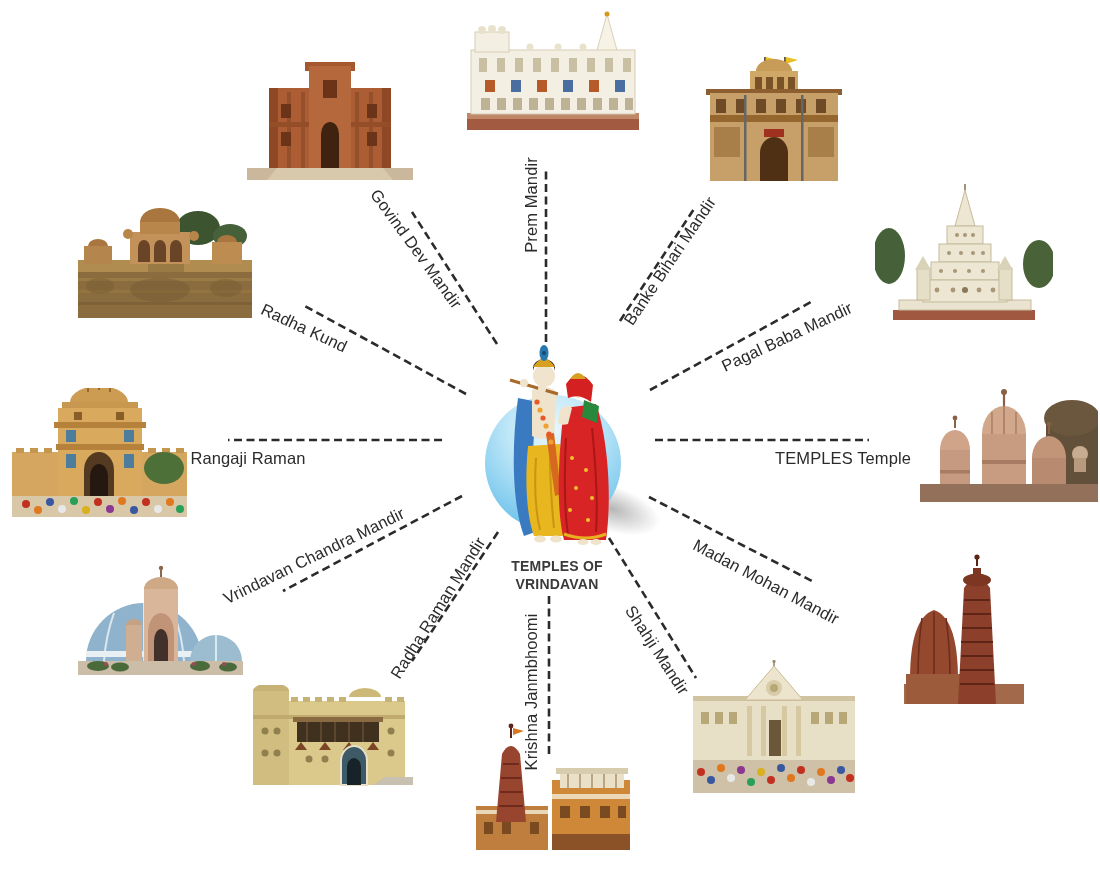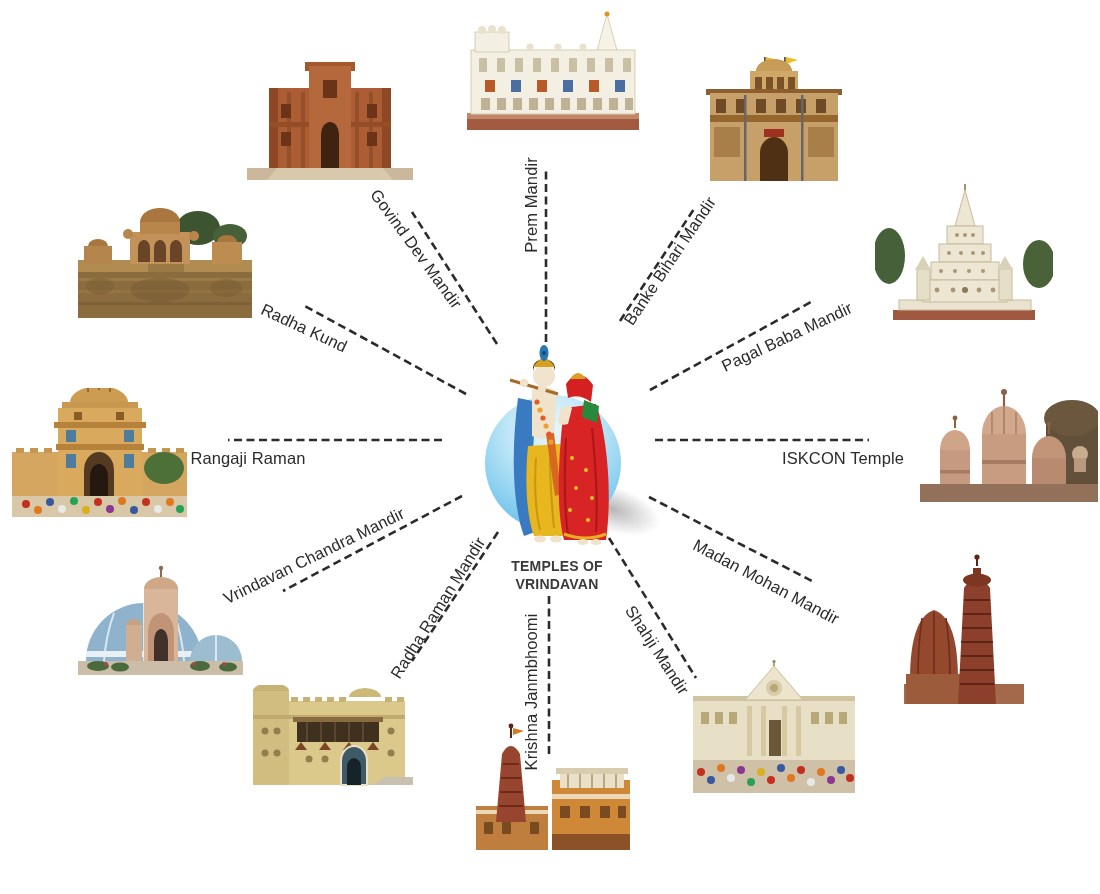--- a/index.html
+++ b/index.html
@@ -101,21 +101,21 @@
   </div>
   <div id="center-title">
     <div>TEMPLES OF</div>
     <div>VRINDAVAN</div>
   </div>
 
   <div class="lbl" style="left:531px;top:205px;--r:-90deg">Prem Mandir</div>
   <div class="lbl" style="left:416px;top:249px;--r:54deg">Govind Dev Mandir</div>
   <div class="lbl" style="left:670px;top:261px;--r:-56deg">Banke Bihari Mandir</div>
   <div class="lbl" style="left:787px;top:337px;--r:-25deg">Pagal Baba Mandir</div>
-  <div class="lbl" style="left:843px;top:458px">ISKCON Temple</div>
+  <div class="lbl" style="left:843px;top:458px">TEMPLES Temple</div>
   <div class="lbl" style="left:766px;top:582px;--r:28deg">Madan Mohan Mandir</div>
   <div class="lbl" style="left:657px;top:650px;--r:57deg">Shahji Mandir</div>
   <div class="lbl" style="left:531px;top:692px;--r:-90deg">Krishna Janmbhoomi</div>
   <div class="lbl" style="left:438px;top:608px;--r:-58deg">Radha Raman Mandir</div>
   <div class="lbl" style="left:314px;top:556px;--r:-26deg">Vrindavan Chandra Mandir</div>
   <div class="lbl" style="left:248px;top:458px">Rangaji Raman</div>
   <div class="lbl" style="left:304px;top:328px;--r:25deg">Radha Kund</div>
 
   <div class="img" style="left:455px;top:8px">
     <svg width="195" height="130" viewBox="0 0 195 130">

